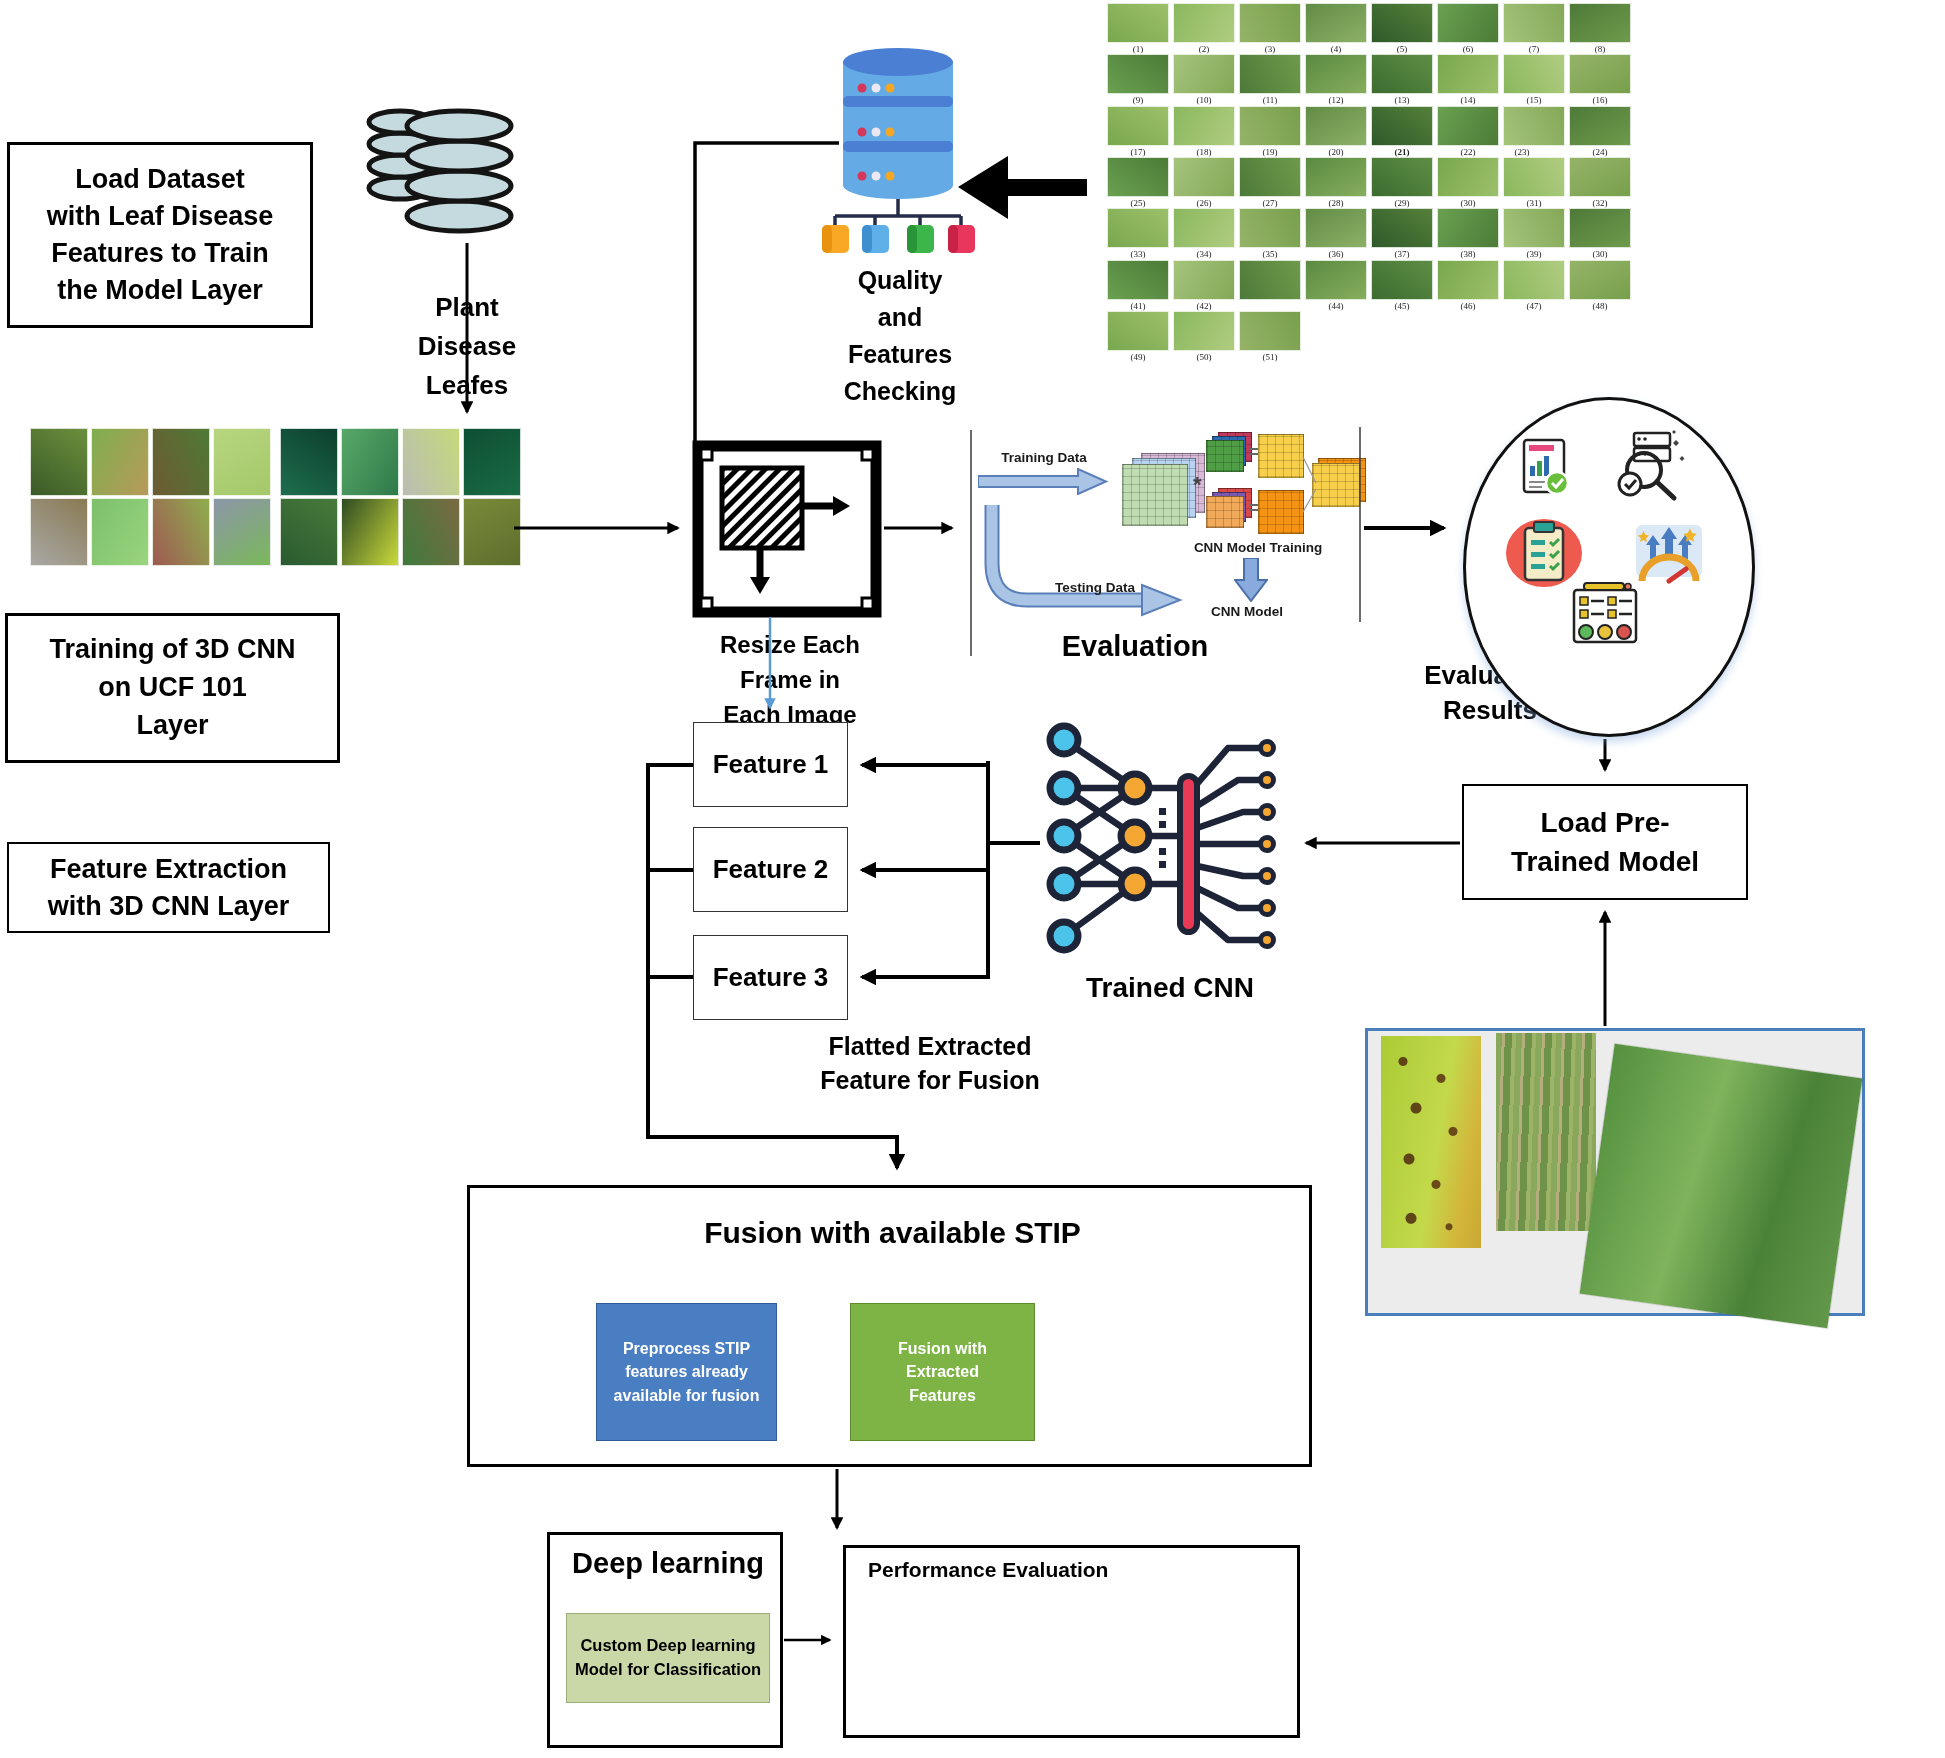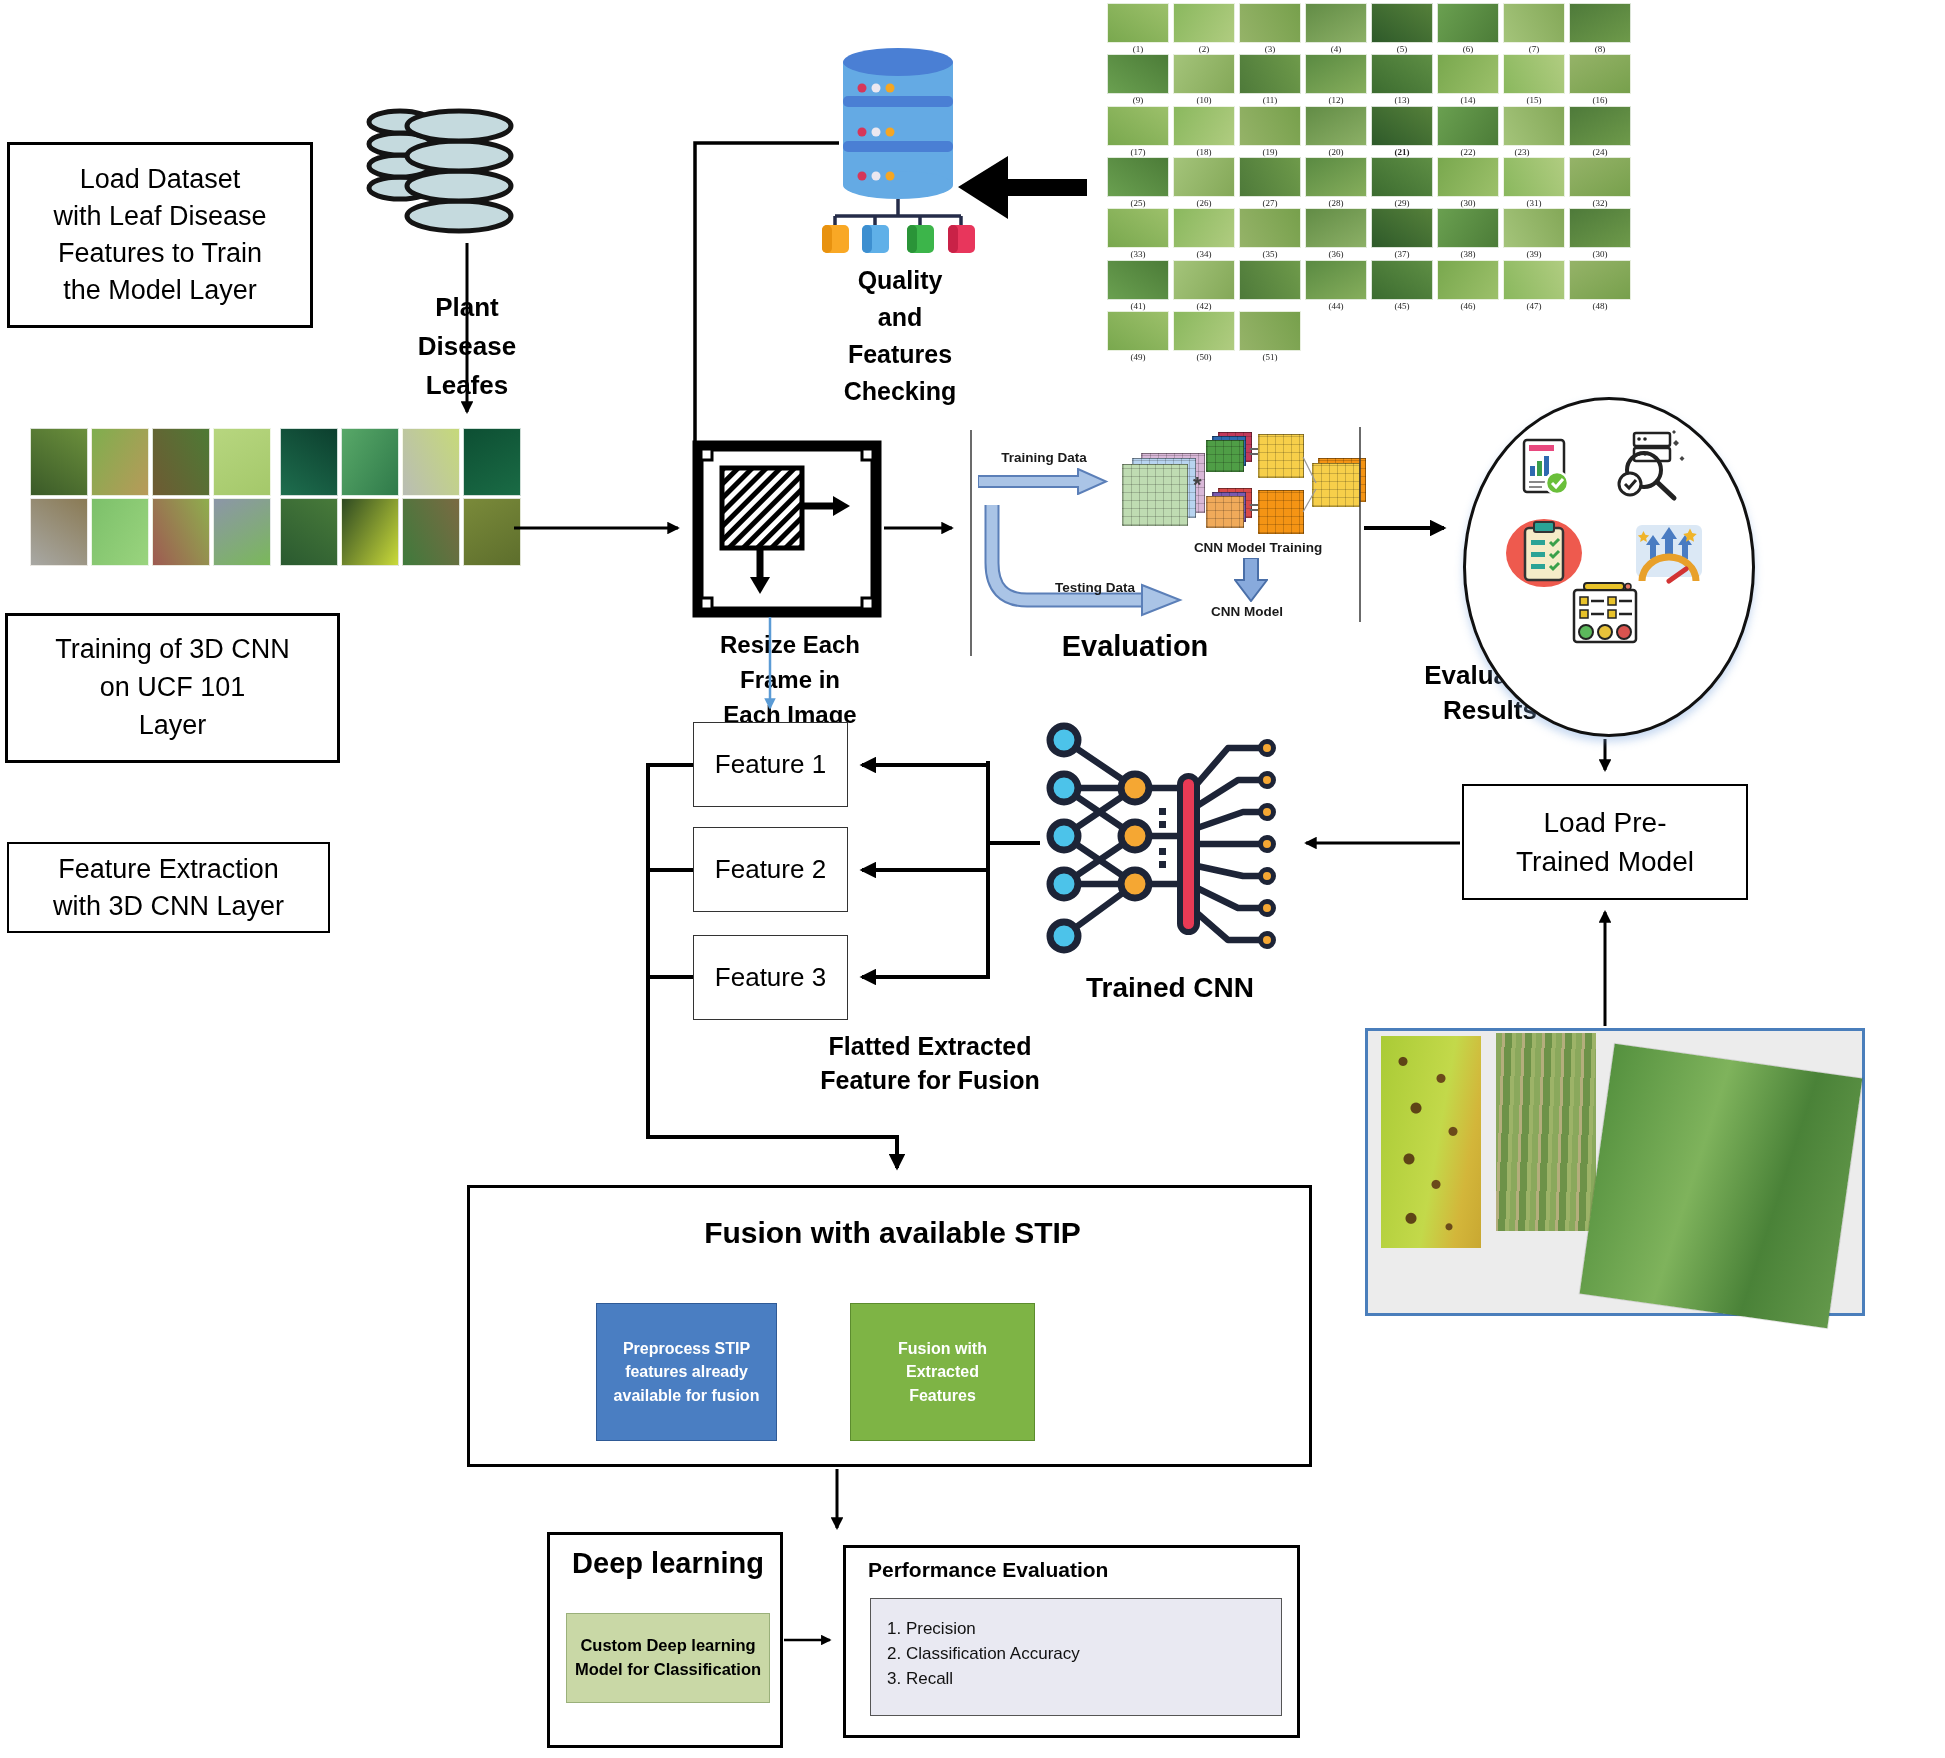--- a/index.html
+++ b/index.html
@@ -1,21 +1,21 @@
 <!DOCTYPE html>
 <html><head>
 <meta charset="utf-8">
 <style>
   *{box-sizing:border-box;margin:0;padding:0}
   html,body{background:#fff}
   body{font-family:"Liberation Sans",sans-serif;color:#000}
   #stage{position:relative;width:1945px;height:1758px;background:#fff;overflow:hidden}
   .n{position:absolute}
   .box{position:absolute;background:#fff;border:3px solid #000;display:flex;align-items:center;justify-content:center;
-       text-align:center;font-weight:normal;white-space:pre-line}
+       text-align:center;font-weight:bold;white-space:pre-line}
   .lbl{position:absolute;font-weight:bold;text-align:center;white-space:pre-line}
   .tile{position:absolute;border:1px solid rgba(255,255,255,.8)}
   .gcap{position:absolute;font-size:9px;color:#222;text-align:center;font-family:"Liberation Serif",serif}
   .g{position:absolute;border:1px solid rgba(0,0,0,.3);
      background-image:repeating-linear-gradient(0deg,rgba(0,0,0,.18) 0 1px,transparent 1px 8px),
                       repeating-linear-gradient(90deg,rgba(0,0,0,.18) 0 1px,transparent 1px 8px)}
   .smalllbl{position:absolute;font-weight:bold;font-size:13.5px;color:#1a1a1a;text-align:center}
   svg{display:block}
 </style>
 </head>
@@ -511,20 +511,15 @@
 
   <div class="n" style="left:547px;top:1532px;width:236px;height:216px;background:#fff;border:3.5px solid #000;z-index:2">
     <div class="lbl" style="left:0;top:12px;width:236px;font-size:29px">Deep learning</div>
     <div class="n" style="left:16px;top:78px;width:204px;height:90px;background:#c9d8a6;border:1px solid #9ab07a;display:flex;align-items:center;justify-content:center;
                 font-weight:bold;font-size:16.5px;text-align:center;white-space:pre-line;line-height:1.45">Custom Deep learning
 Model for Classification</div>
   </div>
 
   <div class="n" style="left:843px;top:1545px;width:457px;height:193px;background:#fff;border:3px solid #000;z-index:2">
     <div class="n" style="left:22px;top:10px;font-weight:bold;font-size:21px">Performance Evaluation</div>
-    <div class="n" id="pe-list" style="left:24px;top:50px;width:412px;height:118px;background:#e9e9f2;border:1.5px solid #555;padding:20px 0 0 16px">
-        <div style="font-size: 17px; margin-bottom: 5px; color: rgb(17, 17, 17);">1. Precision</div>
-        <div style="font-size: 17px; margin-bottom: 5px; color: rgb(17, 17, 17);">2. Classification Accuracy</div>
-        <div style="font-size: 17px; margin-bottom: 5px; color: rgb(17, 17, 17);">3. Recall</div>
-      </div>
   </div>
 
 </div>
 
 </body></html>

